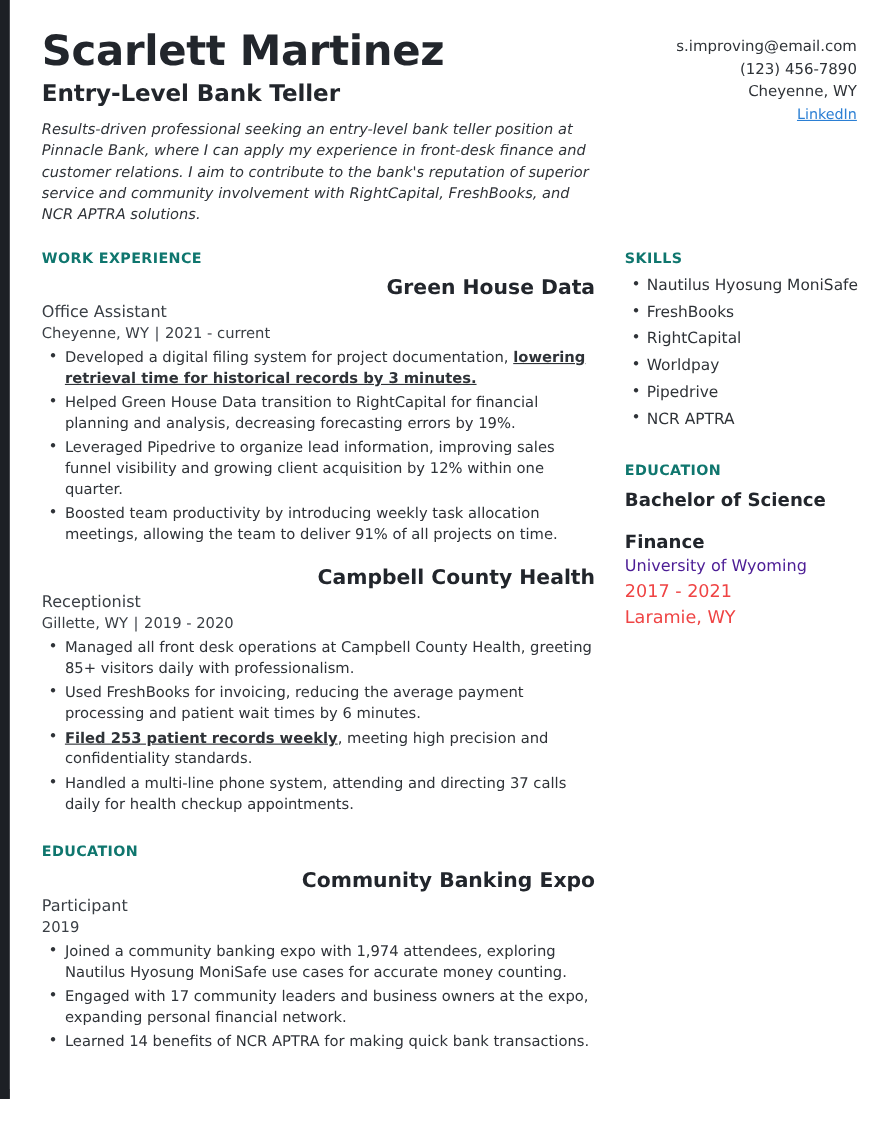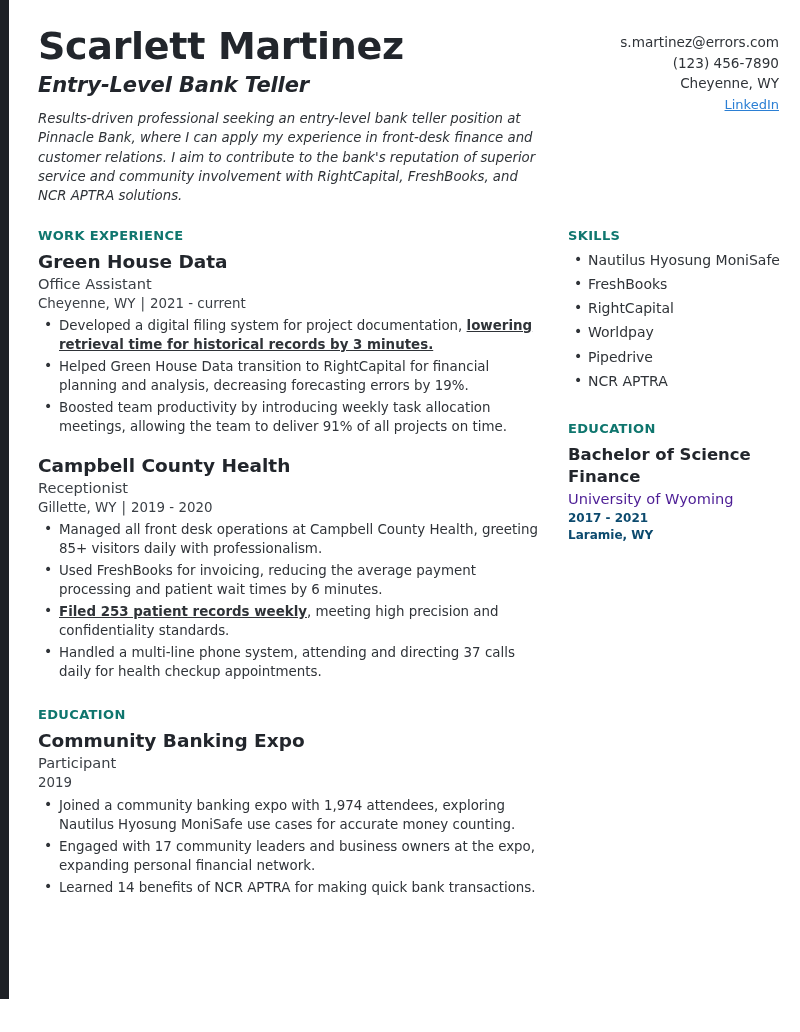--- a/index.html
+++ b/index.html
@@ -50,21 +50,20 @@
     line-height: 1.08;
     margin: 0 0 6px 0;
   }
   .job-title-head {
     font-size: 21px;
     font-weight: 700;
     color: #22262c;
     letter-spacing: -0.1px;
     line-height: 1.15;
     margin: 0 0 12px 0;
-    font-style: italic;
   }
   .summary {
     font-size: 13.3px;
     font-style: italic;
     color: #2f3338;
     line-height: 1.45;
     margin: 0;
     width: 505px;
   }
   .contact {
@@ -104,20 +103,21 @@
   .side .section-head { margin-bottom: 8px; }
 
   .entry { margin-bottom: 4px; }
   .entry + .entry { margin-top: 18px; }
   .org {
     font-size: 18.5px;
     font-weight: 600;
     color: #22262c;
     line-height: 1.25;
     margin: 0 0 2px 0;
+    text-align: right;
   }
   .role {
     font-size: 14.6px;
     color: #3a3f45;
     line-height: 1.3;
     margin: 0 0 1px 0;
   }
   .meta {
     font-size: 13.4px;
     color: #3a3f45;
@@ -181,51 +181,50 @@
     font-weight: 600;
     color: #22262c;
     line-height: 1.3;
     margin: 0;
   }
   .edu-field {
     font-size: 16.5px;
     font-weight: 600;
     color: #22262c;
     line-height: 1.3;
-    margin: 0 0 2px 0;
+    margin: 16px 0 2px 0;
   }
   .edu-school {
     font-size: 14.6px;
     color: #4c1d95;
     line-height: 1.42;
     margin: 0;
   }
   .edu-years, .edu-place {
-    font-size: 12px;
-    color: #0c4a6e;
+    font-size: 16px;
+    color: #ef4444;
     line-height: 1.46;
     margin: 0;
-    font-weight: bold;
   }
   .side-block + .side-block { margin-top: 30px; }
 </style>
 </head>
 <body>
 
 <div class="page-frame">
   <div class="sheet">
 
     <div class="header">
       <div class="header-left">
         <h1 class="full-name">Scarlett Martinez</h1>
         <h2 class="job-title-head">Entry-Level Bank Teller</h2>
         <p class="summary">Results-driven professional seeking an entry-level bank teller position at Pinnacle Bank, where I can apply my experience in front-desk finance and customer relations. I aim to contribute to the bank's reputation of superior service and community involvement with RightCapital, FreshBooks, and NCR APTRA solutions.</p>
       </div>
       <div class="contact">
-        <div>s.martinez@errors.com</div>
+        <div>s.improving@email.com</div>
         <div>(123) 456-7890</div>
         <div>Cheyenne, WY</div>
         <div>
           <a class="link" href="#">LinkedIn</a>
         </div>
       </div>
     </div>
 
     <div class="columns">
 
@@ -234,20 +233,21 @@
         <div class="section-block">
           <div class="section-head">WORK EXPERIENCE</div>
           <div>
               <div class="entry">
                 <p class="org">Green House Data</p>
                 <p class="role">Office Assistant</p>
                 <p class="meta"><span>Cheyenne, WY</span><span class="sep">|</span><span>2021 - current</span></p>
                 <ul class="bullets">
                   <li>Developed a digital filing system for project documentation, <b>lowering retrieval time for historical records by 3 minutes.</b></li>
                   <li>Helped Green House Data transition to RightCapital for financial planning and analysis, decreasing forecasting errors by 19%.</li>
+                  <li>Leveraged Pipedrive to organize lead information, improving sales funnel visibility and growing client acquisition by 12% within one quarter.</li>
                   <li>Boosted team productivity by introducing weekly task allocation meetings, allowing the team to deliver 91% of all projects on time.</li>
                 </ul>
               </div>
               <div class="entry">
                 <p class="org">Campbell County Health</p>
                 <p class="role">Receptionist</p>
                 <p class="meta"><span>Gillette, WY</span><span class="sep">|</span><span>2019 - 2020</span></p>
                 <ul class="bullets">
                   <li>Managed all front desk operations at Campbell County Health, greeting 85+ visitors daily with professionalism.</li>
                   <li>Used FreshBooks for invoicing, reducing the average payment processing and patient wait times by 6 minutes.</li>

